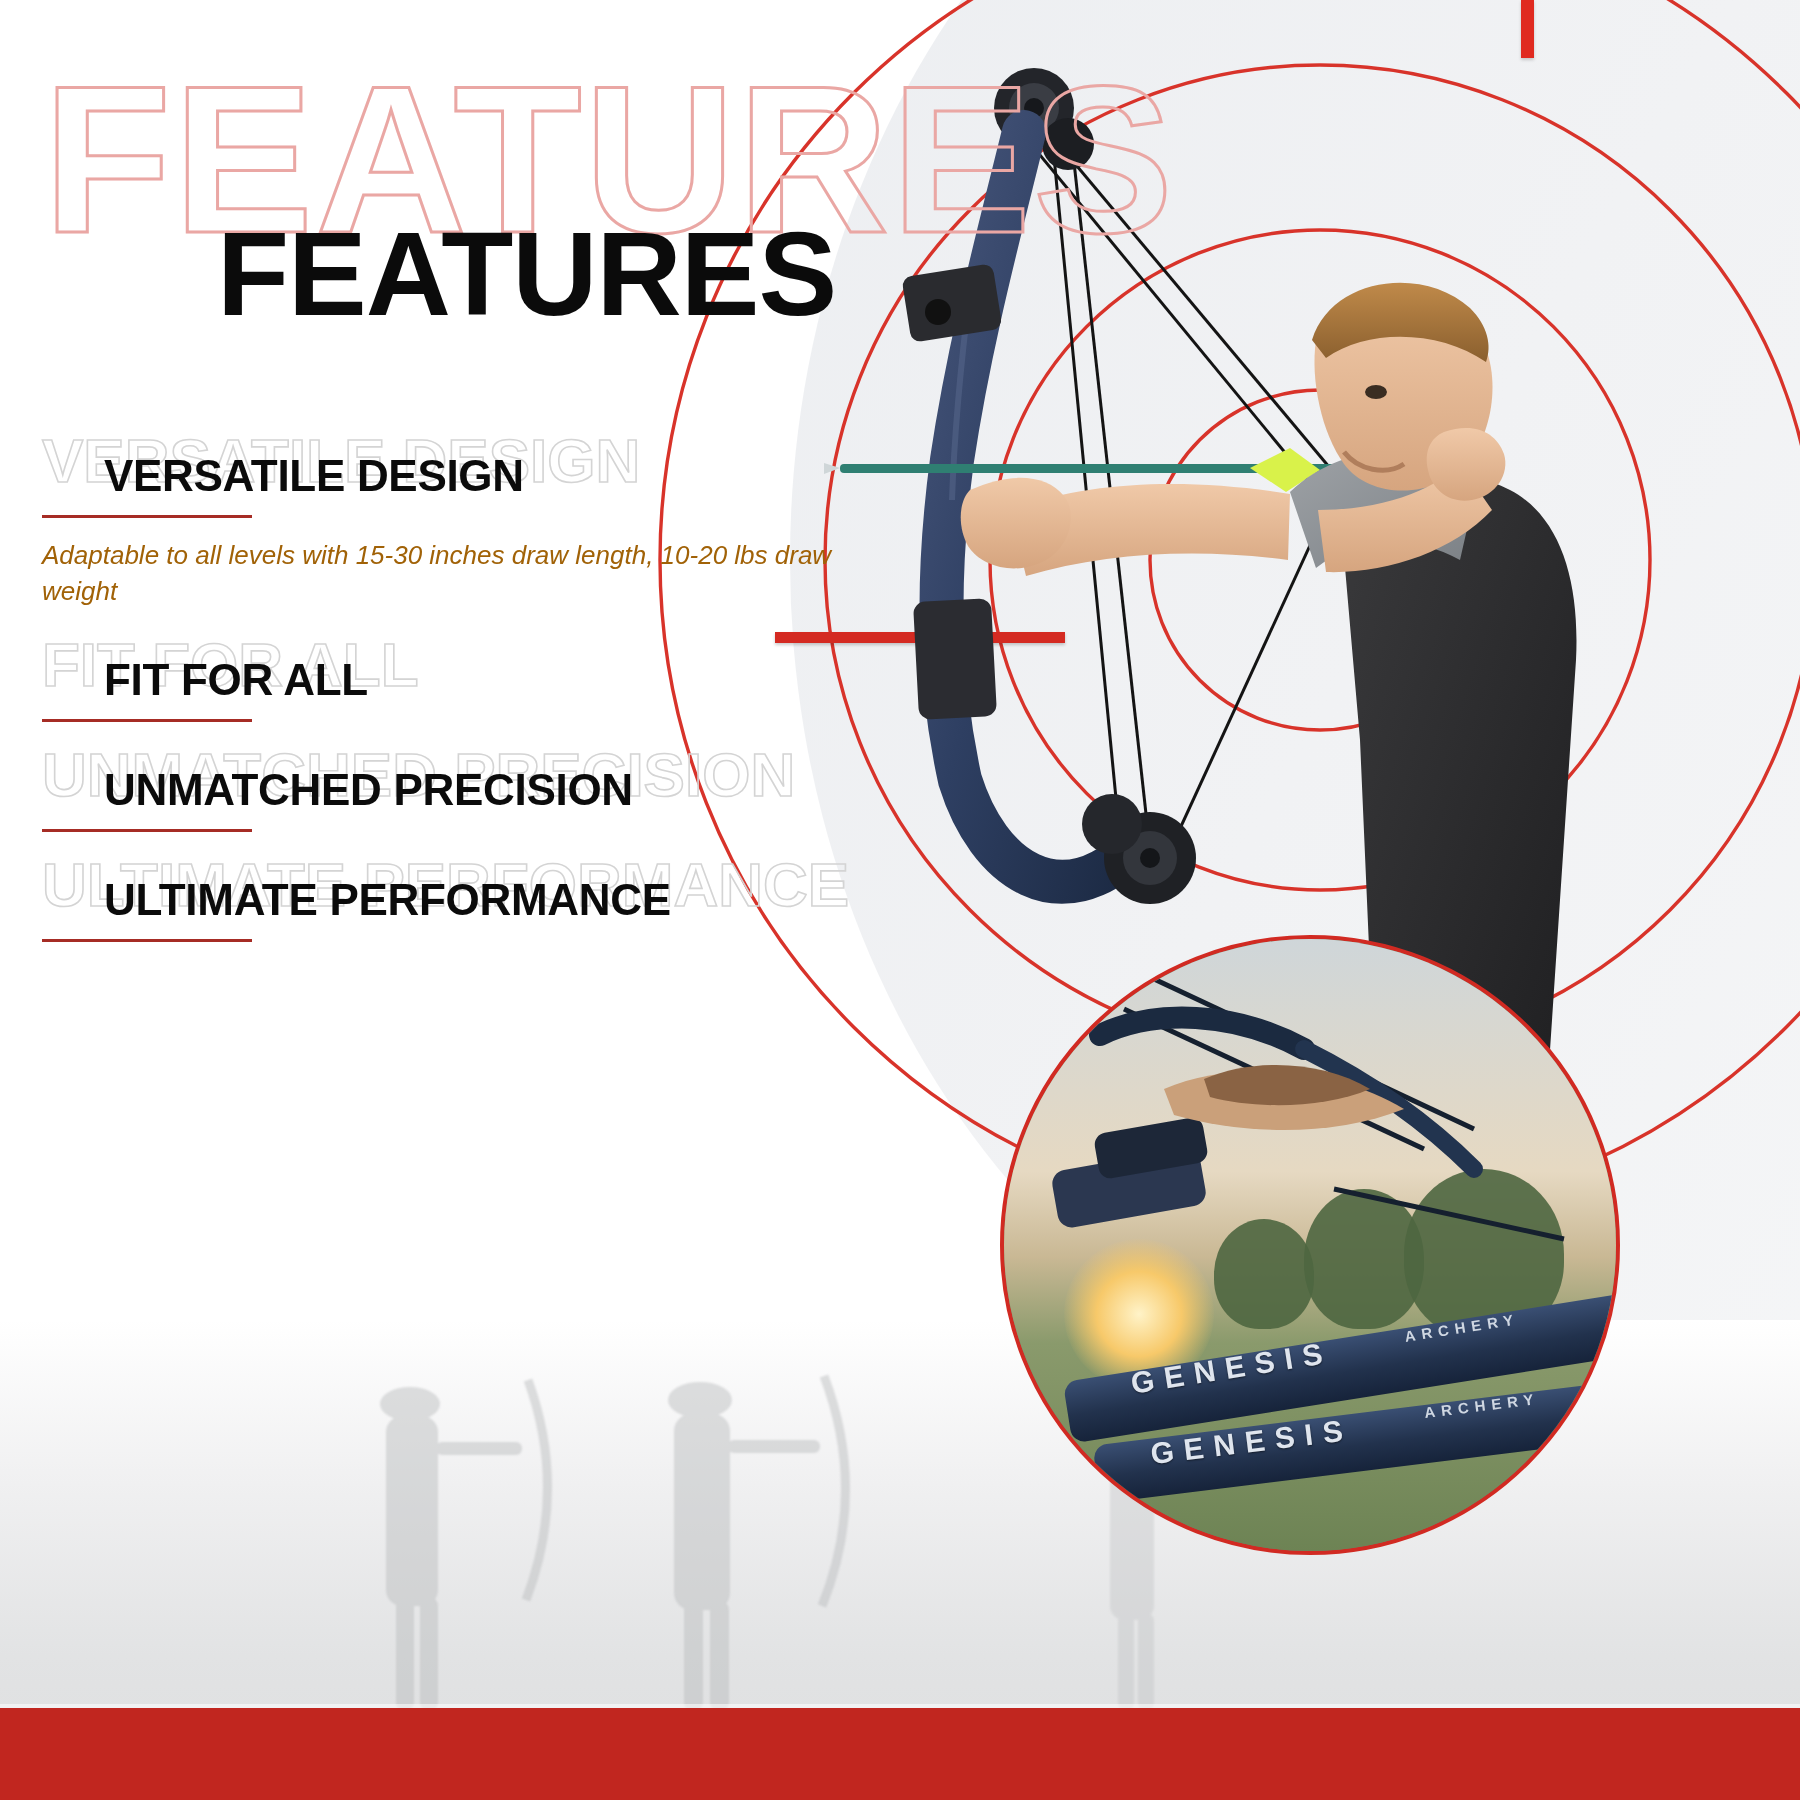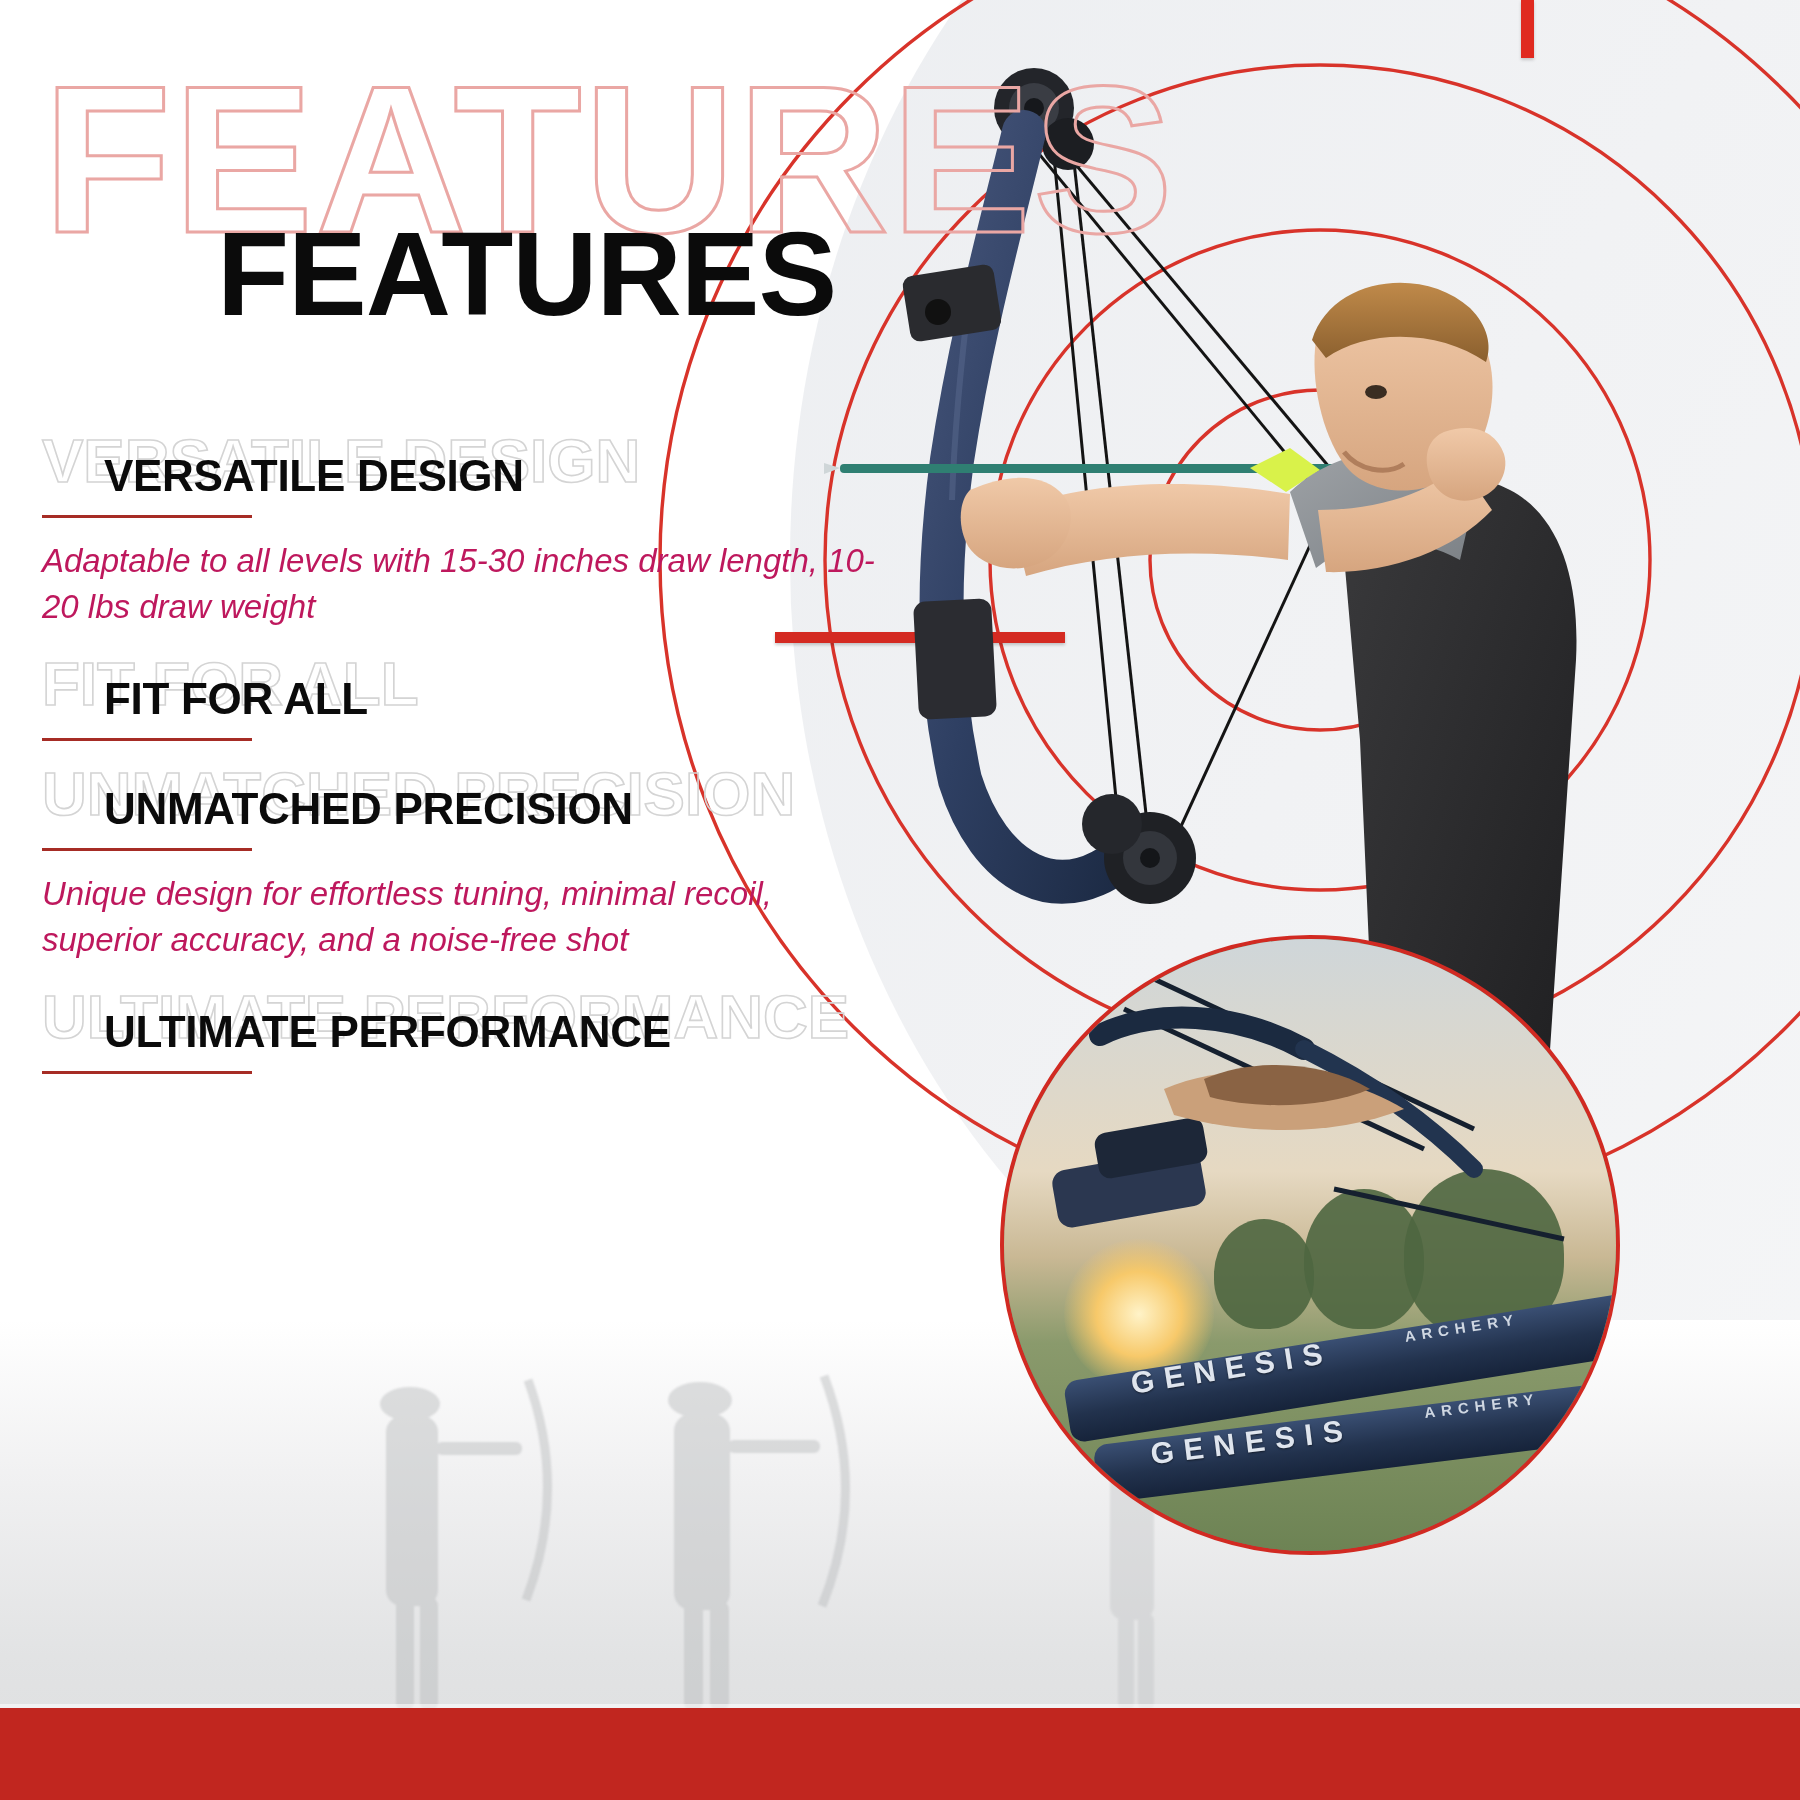--- a/index.html
+++ b/index.html
@@ -89,22 +89,22 @@
     font-size:44px; font-weight:700; line-height:1;
     color:#0b0b0b; letter-spacing:-.3px;
     white-space:nowrap;
   }
   .fh-rule {
     position:absolute; left:42px; top:85px;
     width:210px; height:3px; background:#a62c25;
   }
   .fbody {
     margin:22px 0 0 42px;
-    font-size:33px; font-style:italic; font-weight:400;
-    line-height:1.38; color:#be185d;
+    font-size:26px; font-style:italic; font-weight:400;
+    line-height:1.38; color:#a16207;
     max-width:860px;
   }
 
   
   .photo { position:absolute; left:820px; top:40px; width:980px; height:1520px; }
 
   
   .inset {
     position:absolute; left:1000px; top:935px;
     width:620px; height:620px; border-radius:50%;
@@ -327,21 +327,20 @@
         <div class="fh-rule"></div>
       </div>
     </div>
 
     <div class="feature">
       <div class="fh-wrap">
         <div class="fh-ghost">UNMATCHED PRECISION</div>
         <div class="fh-solid">UNMATCHED PRECISION</div>
         <div class="fh-rule"></div>
       </div>
-      <div class="fbody" style="max-width:790px;">Unique design for effortless tuning, minimal recoil, superior accuracy, and a noise-free shot</div>
     </div>
 
     <div class="feature">
       <div class="fh-wrap">
         <div class="fh-ghost">ULTIMATE PERFORMANCE</div>
         <div class="fh-solid">ULTIMATE PERFORMANCE</div>
         <div class="fh-rule"></div>
       </div>
     </div>
 

